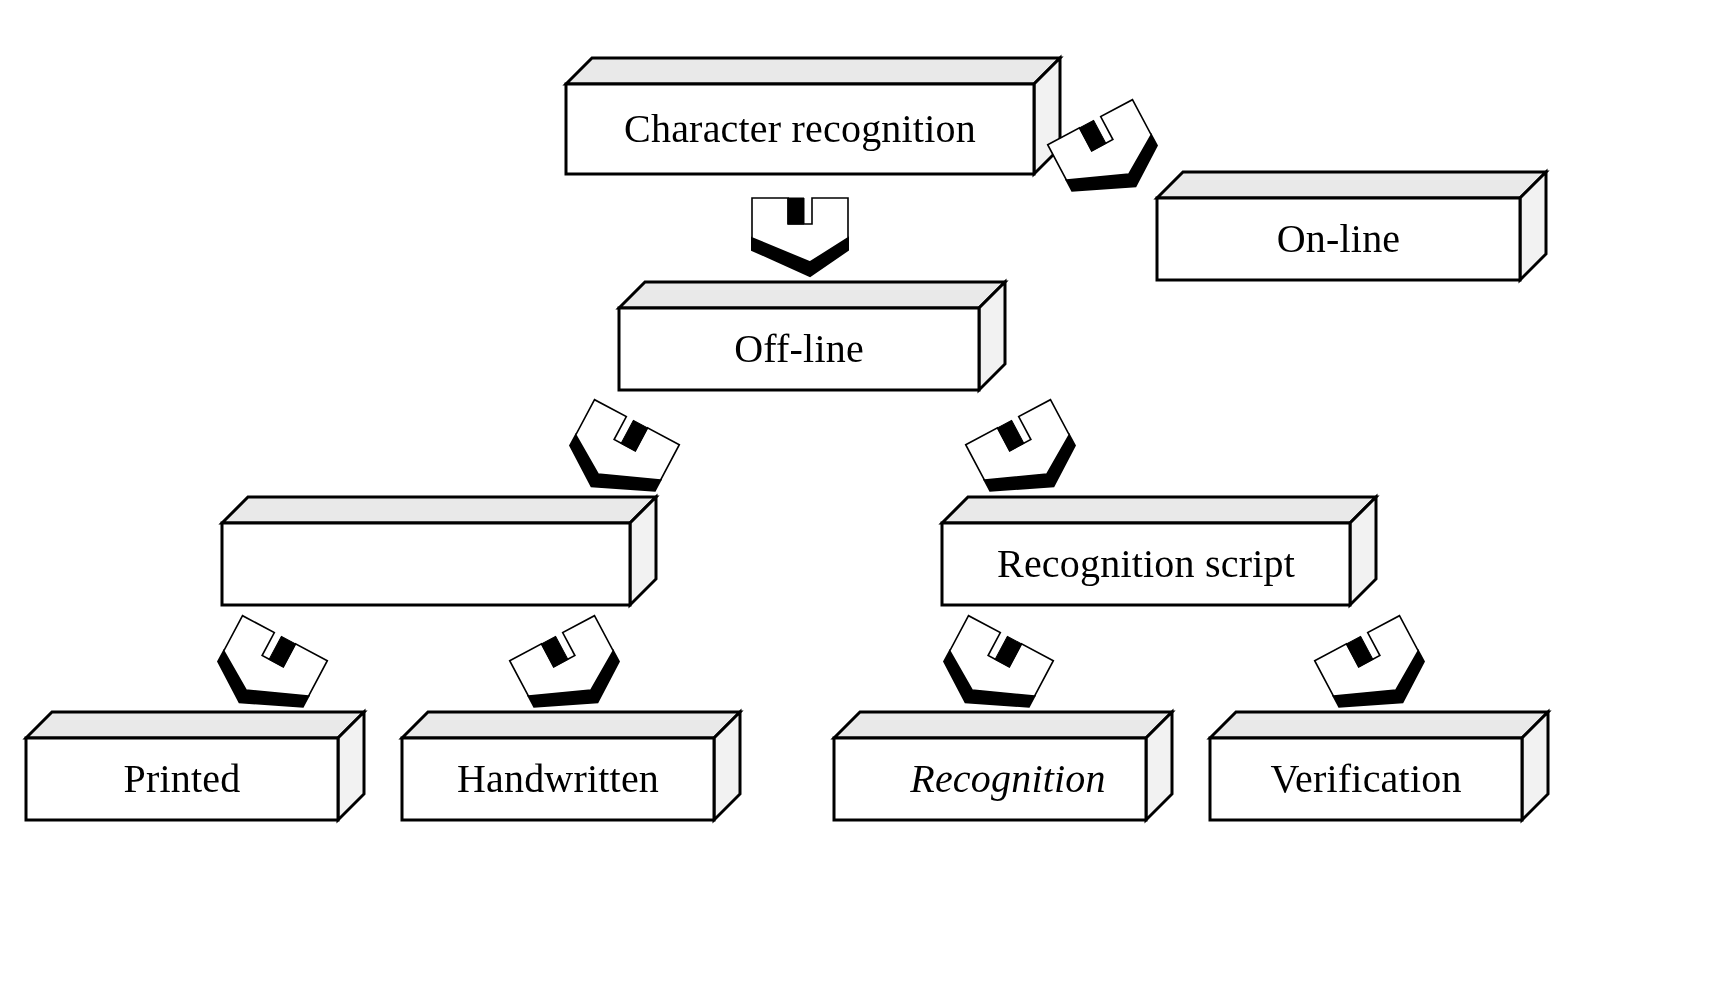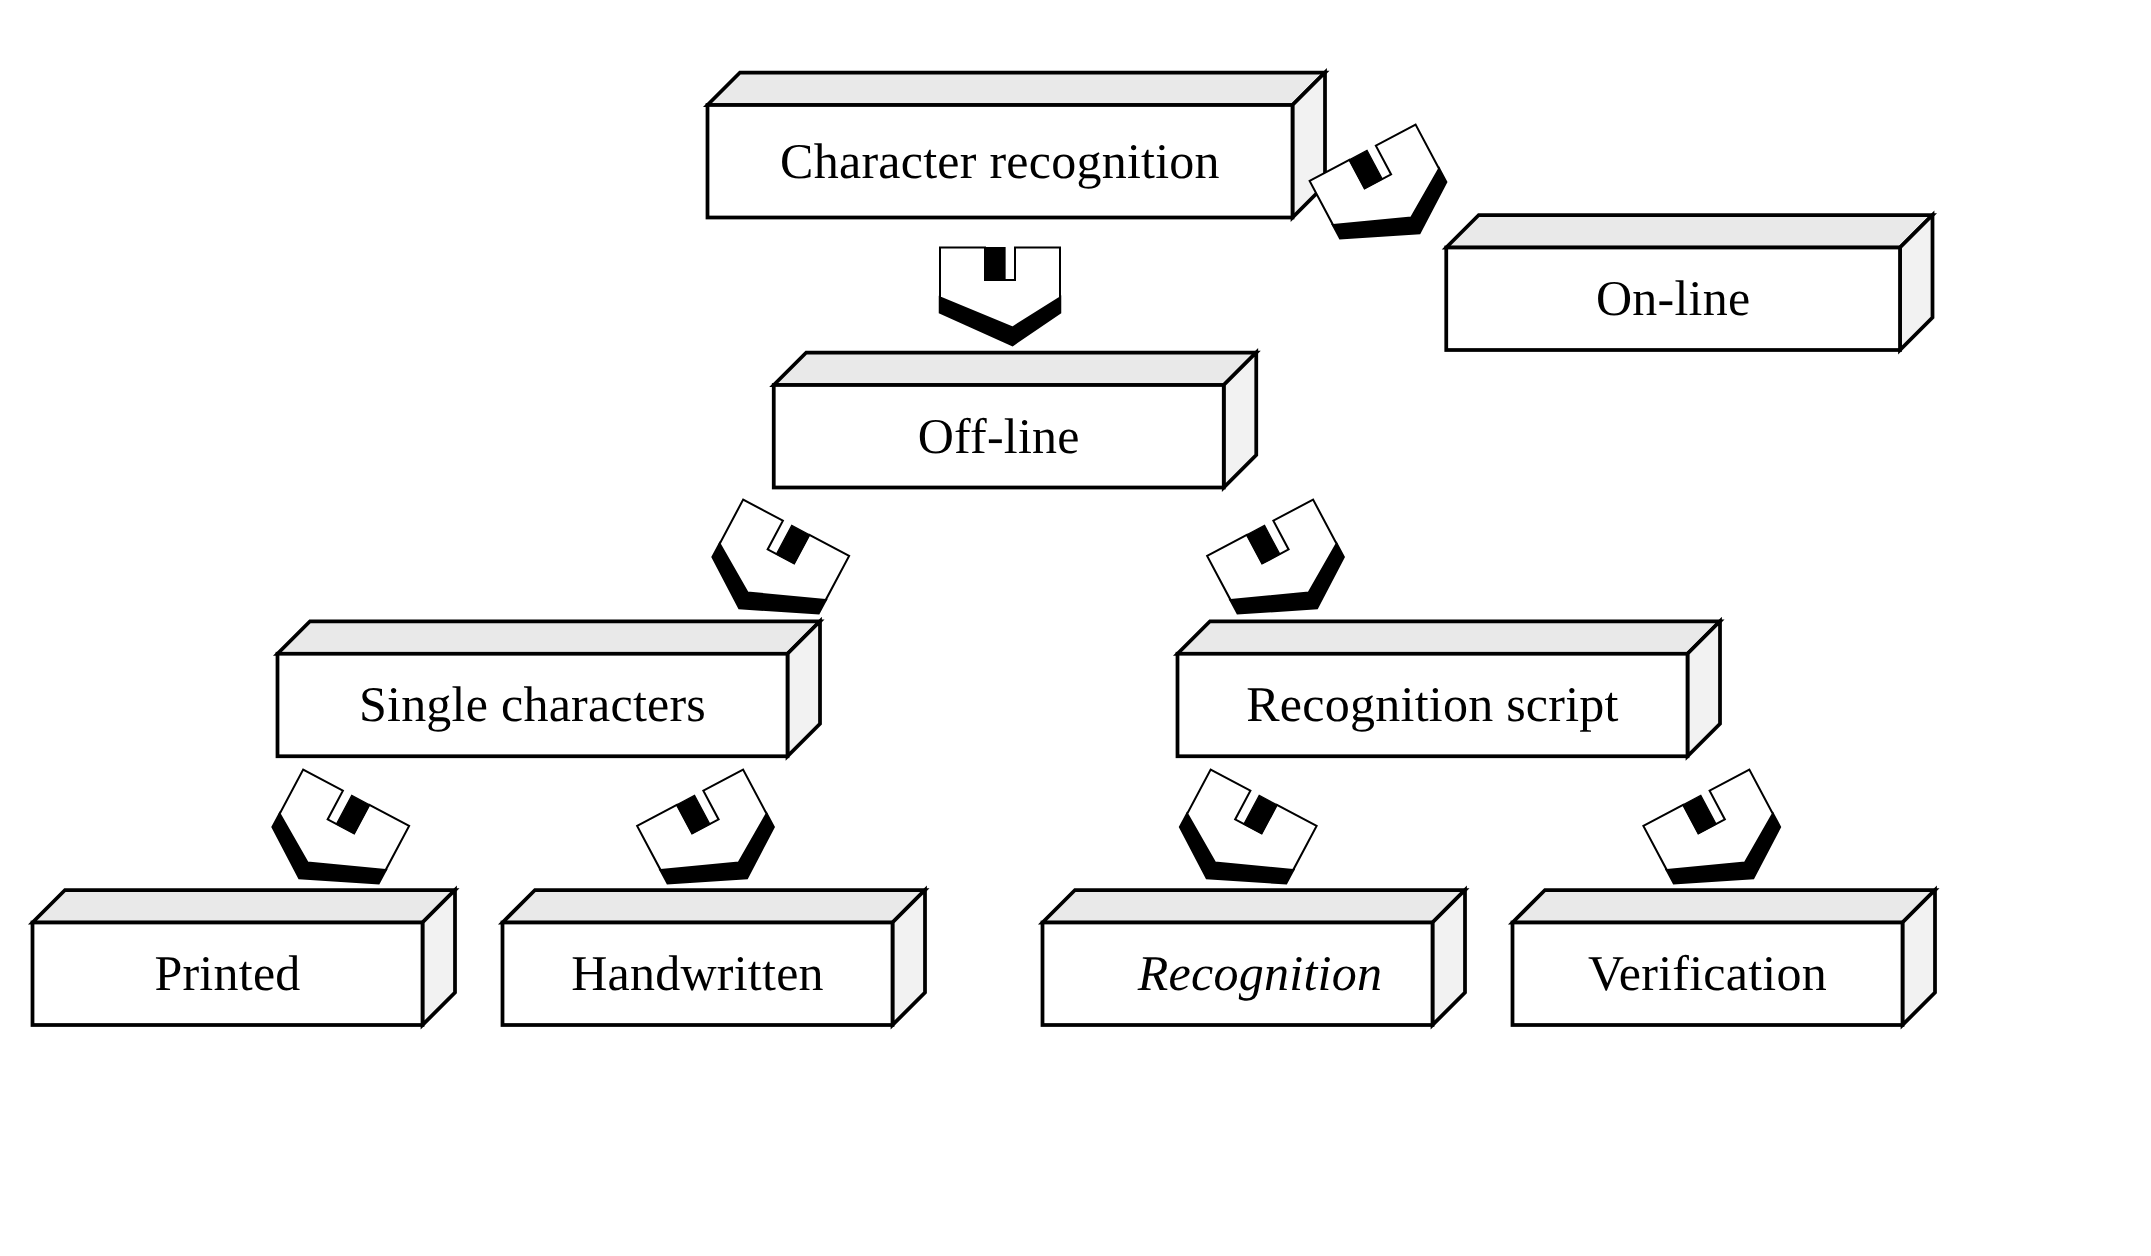--- a/index.html
+++ b/index.html
@@ -110,19 +110,18 @@
       </g>
       <g transform="translate(1380,640) rotate(-28) scale(1,1)">
         <polygon points="-58.00,10.00 0.00,34.00 38.00,10.00 38.00,22.00 0.00,48.00 -58.00,22.00" fill="#000000" stroke="#000000" stroke-width="2" stroke-linejoin="miter"></polygon>
         <polygon points="-58.00,-30.00 -22.00,-30.00 -22.00,-4.00 2.00,-4.00 2.00,-30.00 38.00,-30.00 38.00,10.00 0.00,34.00 -58.00,10.00" fill="#ffffff" stroke="#000000" stroke-width="1.6" stroke-linejoin="miter"></polygon>
         <polygon points="-22.00,-30.00 -6.00,-30.00 -6.00,-4.00 -22.00,-4.00" fill="#000000" stroke="#000000" stroke-width="1"></polygon>
       </g>
     </svg>
     <div class="node-label" style="left: 566px; top: 64px; width: 468px; height: 90px;">Character recognition</div>
     <div class="node-label" style="left: 619px; top: 288px; width: 360px; height: 82px;">Off-line</div>
     <div class="node-label" style="left: 1157px; top: 178px; width: 363px; height: 82px;">On-line</div>
-    <div class="node-label" style="left: 222px; top: 503px; width: 408px; height: 82px;">Single characters</div>
     <div class="node-label" style="left: 942px; top: 503px; width: 408px; height: 82px;">Recognition script</div>
     <div class="node-label" style="left: 26px; top: 718px; width: 312px; height: 82px; border-radius: 13px;">Printed</div>
     <div class="node-label" style="left: 402px; top: 718px; width: 312px; height: 82px;">Handwritten</div>
     <div class="node-label" style="left: 852px; top: 718px; width: 312px; height: 82px; font-style: italic;">Recognition</div>
     <div class="node-label" style="left: 1210px; top: 718px; width: 312px; height: 82px; border-radius: 10px;">Verification</div>
   </div>
 
 </body></html>

